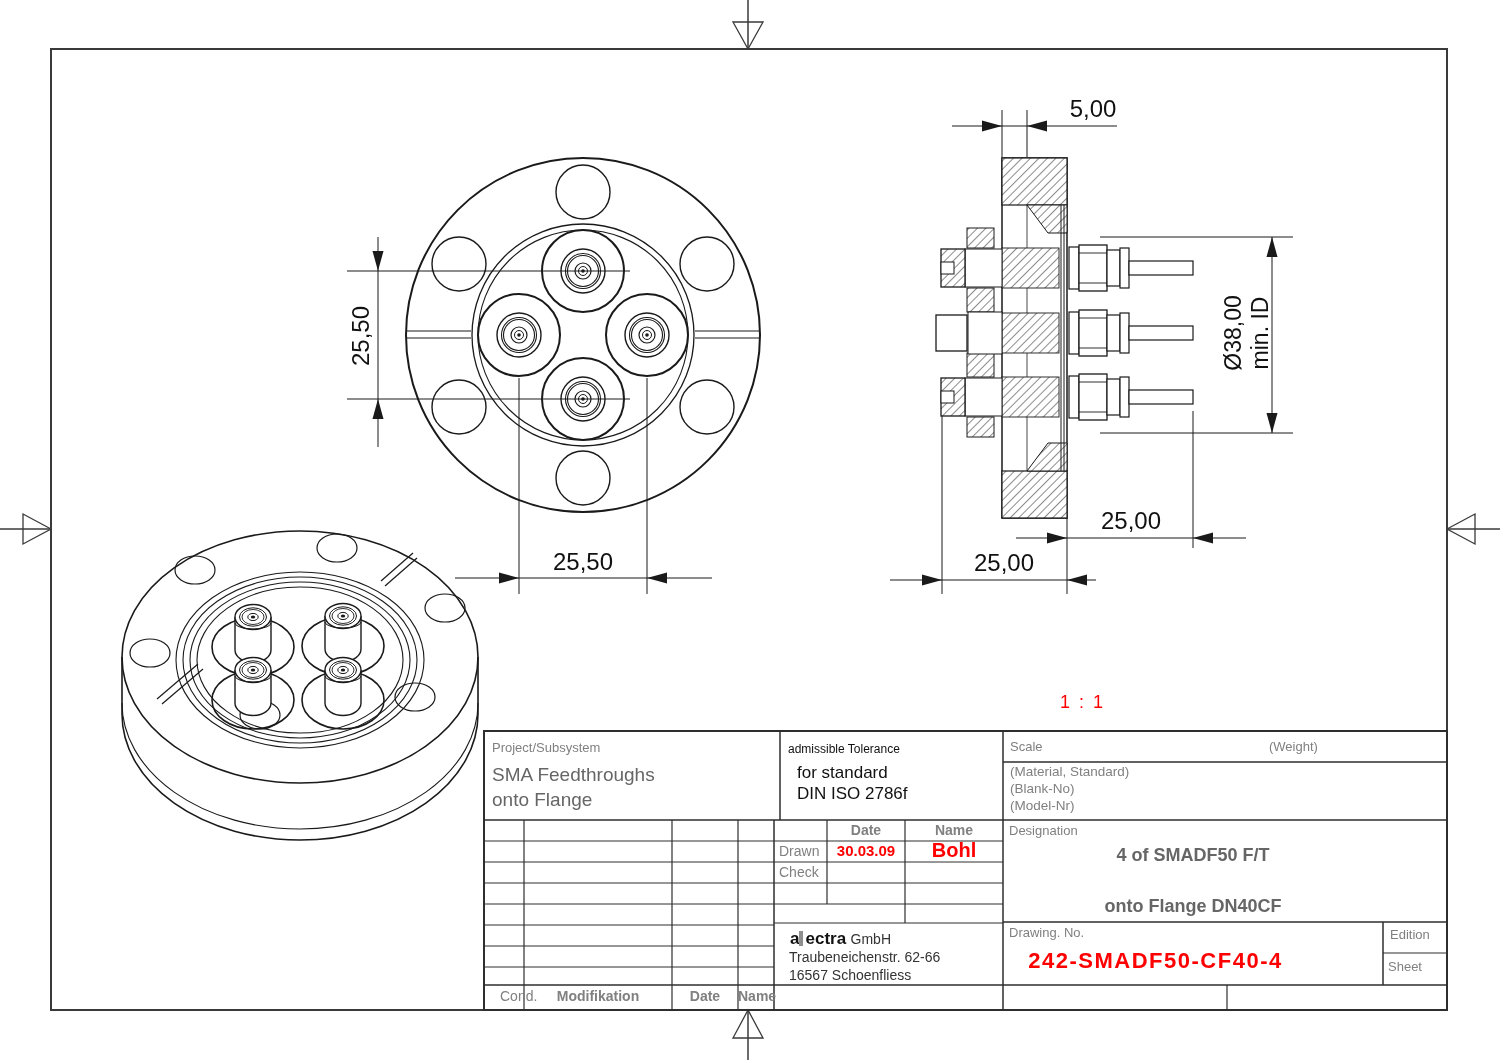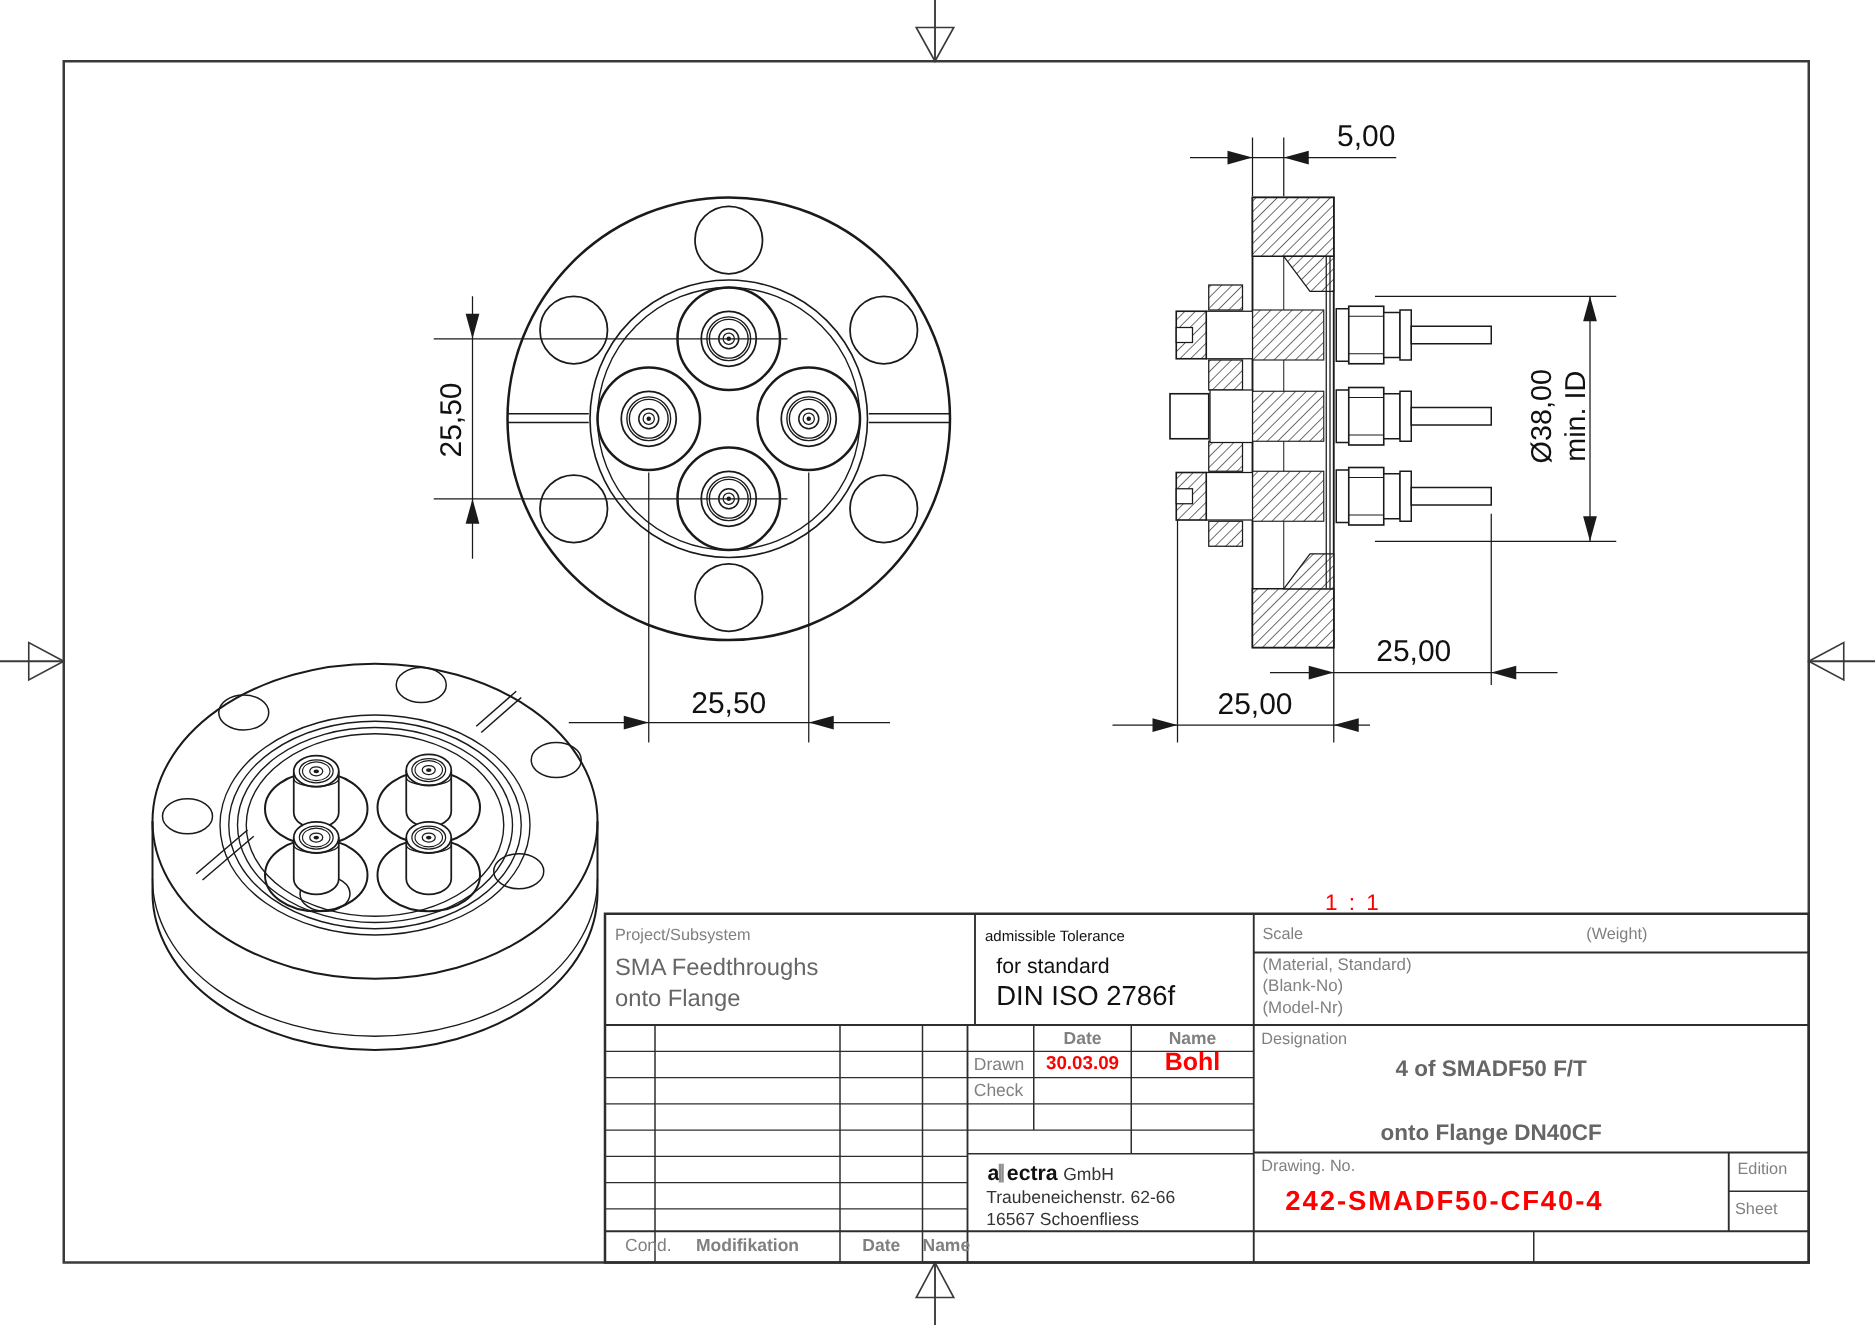--- a/index.html
+++ b/index.html
@@ -246,24 +246,24 @@
   </g>
 </svg>
 
 
 <div class="txt lbl" style="left:492px;top:740px;">Project/Subsystem</div>
 <div class="txt gray-big" style="left:492px;top:764px;">SMA Feedthroughs</div>
 <div class="txt gray-big" style="left:492px;top:789px;">onto Flange</div>
 
 <div class="txt" style="left:751px;top:742px;font-size:12px;margin-left:37px;">admissible Tolerance</div>
 <div class="txt" style="left:797px;top:763px;font-size:17px;">for standard</div>
-<div class="txt" style="left:797px;top:784px;font-size:22px;">DIN ISO 2786f</div>
+<div class="txt" style="left:797px;top:784px;font-size:17px;">DIN ISO 2786f</div>
 
 <div class="txt lbl" style="left:1010px;top:739px;">Scale</div>
-<div class="txt red" style="left:1060px;top:712px;font-size:18px;letter-spacing:2px;">1 : 1</div>
+<div class="txt red" style="left:1060px;top:692px;font-size:18px;letter-spacing:2px;">1 : 1</div>
 <div class="txt lbl" style="left:1269px;top:739px;">(Weight)</div>
 <div class="txt lbl" style="left:1010px;top:764px;font-size:13.5px;">(Material, Standard)</div>
 <div class="txt lbl" style="left:1010px;top:781px;font-size:13.5px;">(Blank-No)</div>
 <div class="txt lbl" style="left:1010px;top:798px;font-size:13.5px;">(Model-Nr)</div>
 
 <div class="txt lbl" style="left:1009px;top:823px;">Designation</div>
 <div class="txt desig ctr" style="left:1003px;top:845px;width:380px;">4 of SMADF50 F/T</div>
 <div class="txt desig ctr" style="left:1003px;top:896px;width:380px;">onto Flange DN40CF</div>
 <div class="txt lbl" style="left:1009px;top:925px;">Drawing. No.</div>
 <div class="txt red ctr" style="left:1003px;top:948px;width:305px;font-size:22px;letter-spacing:1.5px;">242-SMADF50-CF40-4</div>

